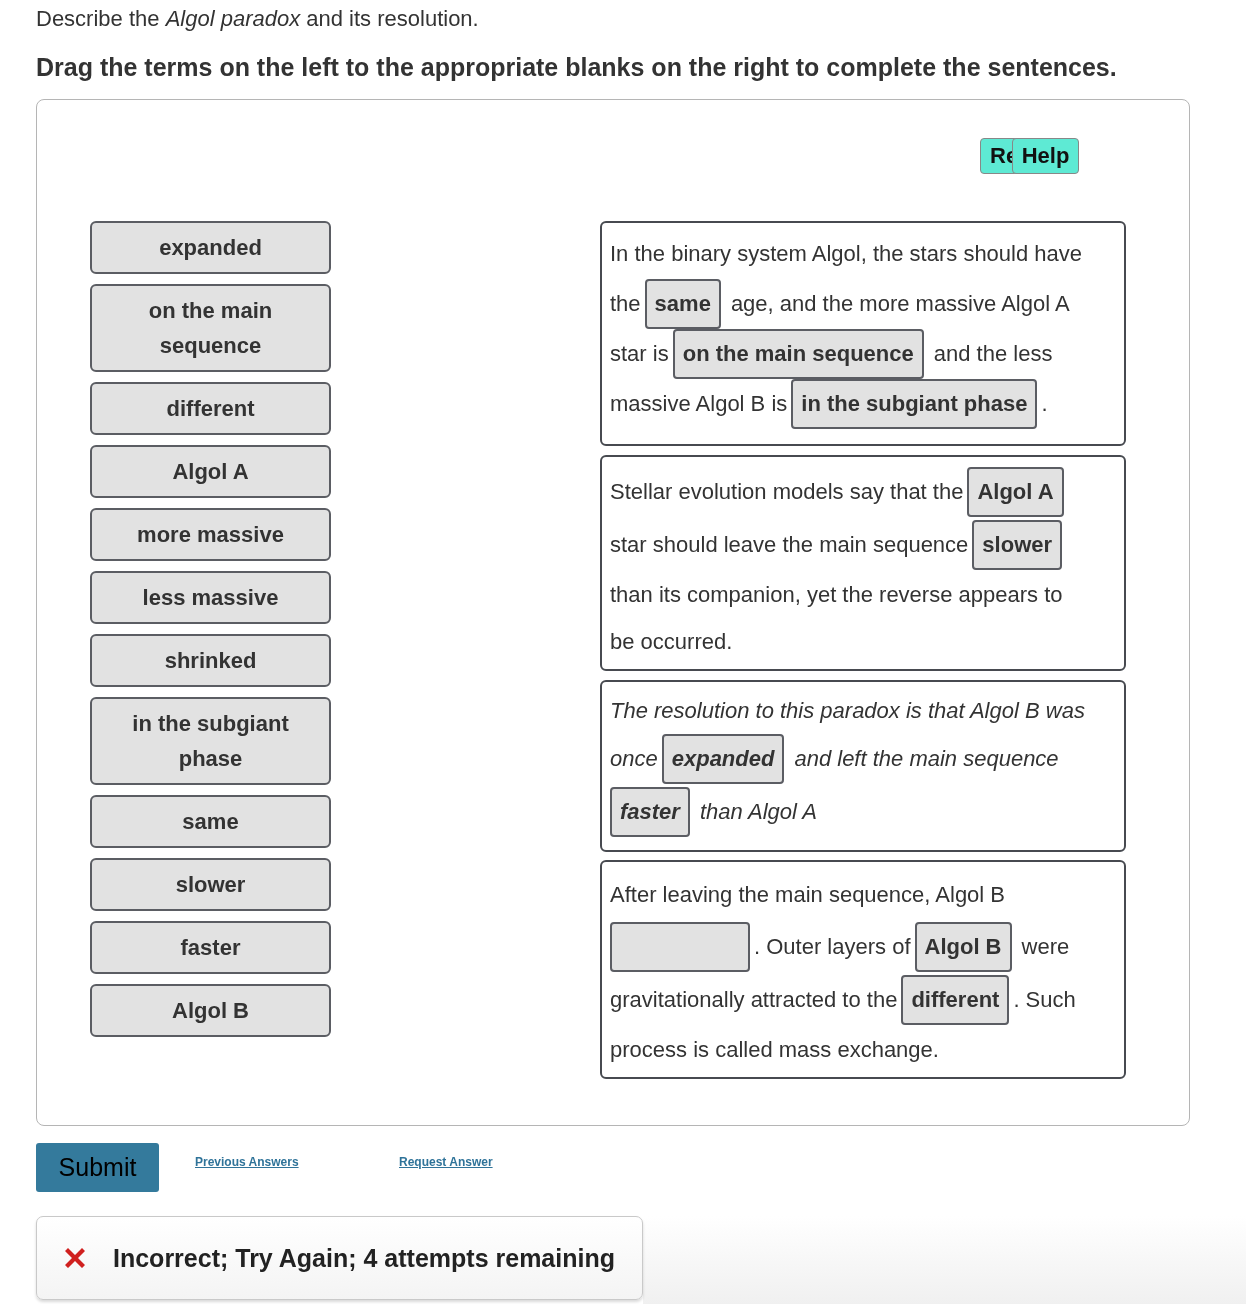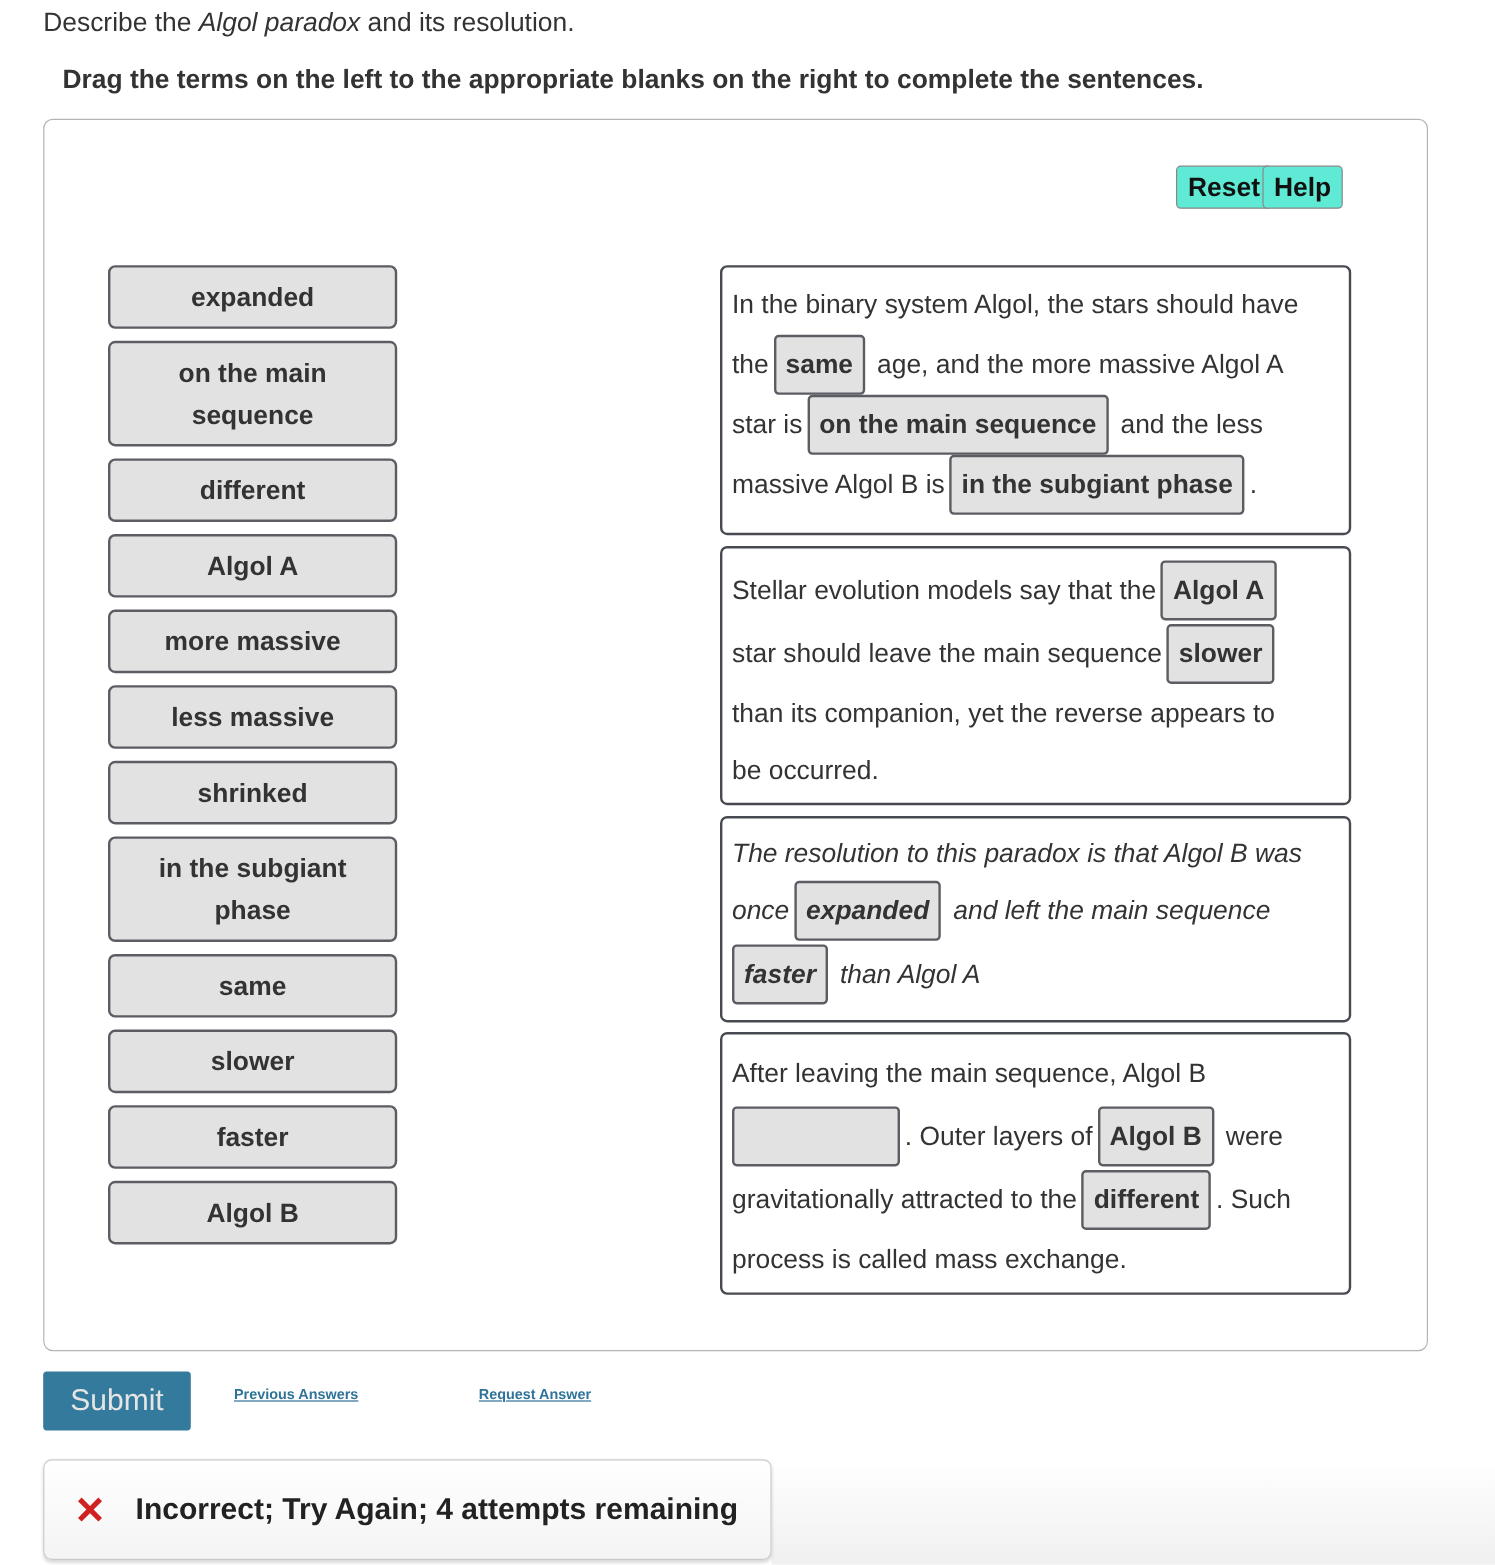--- a/index.html
+++ b/index.html
@@ -10,40 +10,40 @@
     font-family: "Liberation Sans", sans-serif;
     color: #333333;
     position: relative;
   }
   .prompt {
     position: absolute; left: 36px; top: 6px;
     font-size: 22px; color: #333;
   }
   .prompt em { font-style: italic; }
   .instruction {
-    position: absolute; left: 52px; top: 53px;
-    font-size: 22px; font-weight: bold; color: #333;
+    position: absolute; left: 36px; top: 53px;
+    font-size: 25px; font-weight: bold; color: #333;
   }
   .panel {
     position: absolute; left: 36px; top: 99px;
     width: 1154px; height: 1027px;
     border: 1px solid #b5b5b5; border-radius: 8px;
     background: #fff;
   }
   .top-btn {
     position: absolute; top: 138px; height: 36px;
     border: 1px solid #888; border-radius: 4px;
     background: #5eead4; color: #111;
     font-family: "Liberation Sans", sans-serif;
     font-size: 22px; font-weight: bold;
     display: flex; align-items: center; justify-content: center;
     cursor: pointer; padding: 0;
   }
   .reset-btn { left: 980px; width: 80px; }
-  .help-btn { left: 1052px; width: 67px; }
+  .help-btn { left: 1012px; width: 67px; }
 
   .terms {
     position: absolute; left: 90px; top: 221px; width: 241px;
     display: flex; flex-direction: column; gap: 10px;
   }
   .term {
     width: 241px;
     background: #e2e2e2;
     border: 2px solid #5b5d63;
     border-radius: 6px;
@@ -76,21 +76,21 @@
     padding: 0 8px;
     margin: 0 4px 0 4px;
     cursor: grab;
   }
   .blank.empty { width: 140px; cursor: pointer; }
   .sp { display: inline-block; width: 6px; }
 
   .submit-btn {
     position: absolute; left: 36px; top: 1143px;
     width: 123px; height: 49px;
-    background: #347a9c; color: #e5e5e5;
+    background: #347a9c; color: #000000;
     border: none; border-radius: 3px;
     font-family: "Liberation Sans", sans-serif;
     font-size: 25px;
     cursor: pointer;
   }
   .link {
     position: absolute; top: 1155px;
     font-size: 12px; font-weight: bold;
     color: #2f7399; text-decoration: underline;
     cursor: pointer;

